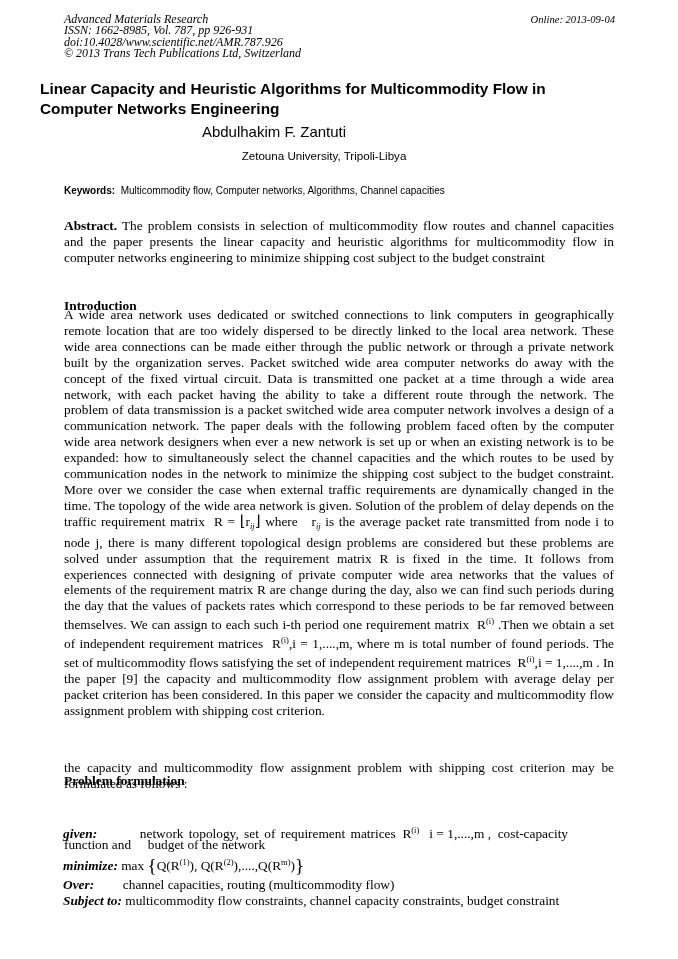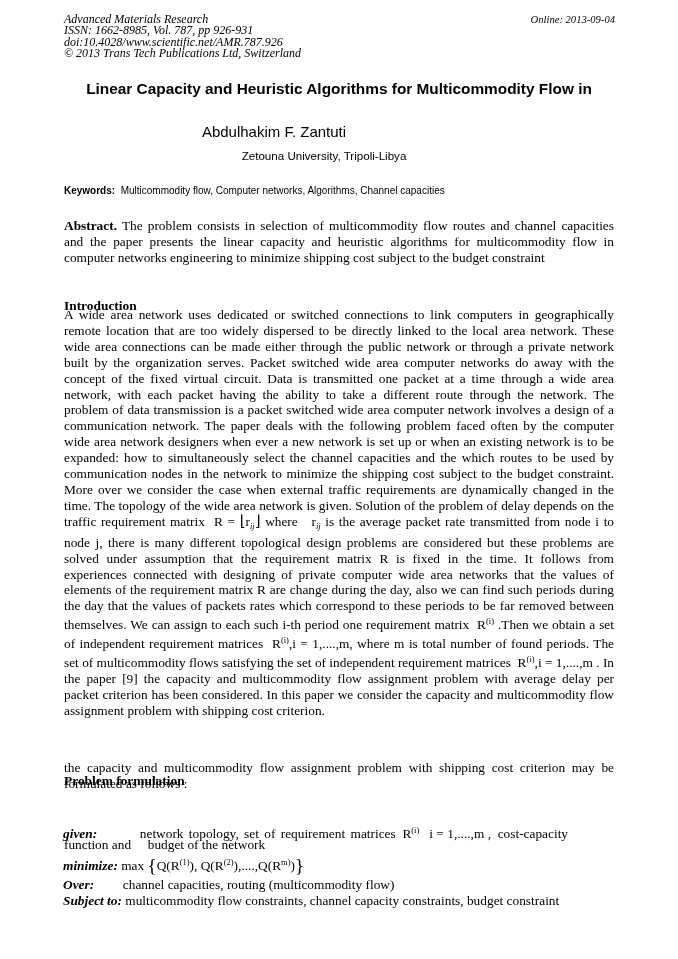--- a/index.html
+++ b/index.html
@@ -1,19 +1,19 @@
 <!DOCTYPE html>
 <html><head>
 <meta charset="utf-8">
 <style>
   html, body { margin: 0; padding: 0; background: #ffffff; }
   body { width: 678px; height: 959px; position: relative; overflow: hidden; color: #000; }
   .hdr { position: absolute; left: 64px; top: 14px; font-family: "Liberation Serif", serif; font-style: italic; font-size: 12px; line-height: 11.4px; }
   .hdr-right { position: absolute; right: 63px; top: 14px; font-family: "Liberation Serif", serif; font-style: italic; font-size: 10.6px; line-height: 11.4px; }
-  .title { position: absolute; left: 40px; width: 598px; top: 79px; text-align: center; font-family: "Liberation Sans", sans-serif; font-weight: bold; font-size: 15.4px; line-height: 20px; }
+  .title { position: absolute; left: 40px; width: 598px; top: 79px; text-align: left; font-family: "Liberation Sans", sans-serif; font-weight: bold; font-size: 15.4px; line-height: 20px; }
   .author { position: absolute; left: 0; width: 548px; top: 123px; text-align: center; font-family: "Liberation Sans", sans-serif; font-size: 15px; line-height: 18px; }
   .affil { position: absolute; left: 0; width: 648px; top: 149px; text-align: center; font-family: "Liberation Sans", sans-serif; font-size: 11.6px; line-height: 14px; }
   .keywords { position: absolute; left: 64px; top: 183px; font-family: "Liberation Sans", sans-serif; font-size: 10px; line-height: 15px; white-space: nowrap; }
   .keywords .kw-label { font-weight: bold; }
   .serif { font-family: "Liberation Serif", serif; font-size: 13.35px; line-height: 15.9px; text-align: justify; }
   .block { position: absolute; left: 64px; width: 550px; }
   .abstract { top: 218px; }
   .abstract .label { font-weight: bold; }
   .h2 { position: absolute; left: 64px; font-family: "Liberation Serif", serif; font-weight: bold; font-size: 13.4px; line-height: 16px; margin-top: 11px; }
   .intro-h { top: 287px; }
@@ -39,20 +39,21 @@
 <div class="hdr">
   <div>Advanced Materials Research</div>
   <div>ISSN: 1662-8985, Vol. 787, pp 926-931</div>
   <div>doi:10.4028/www.scientific.net/AMR.787.926</div>
   <div>© 2013 Trans Tech Publications Ltd, Switzerland</div>
 </div>
 <div class="hdr-right">Online: 2013-09-04</div>
 
 <div class="title">
   <div>Linear Capacity and Heuristic Algorithms for Multicommodity Flow in</div>
+  <div>Computer Networks Engineering</div>
 </div>
 <div class="author">Abdulhakim F. Zantuti</div>
 <div class="affil">Zetouna University, Tripoli-Libya</div>
 
 <div class="keywords">
   <span class="kw-label">Keywords:</span>&nbsp;
   <span>Multicommodity flow, Computer networks, Algorithms, Channel capacities</span>
 </div>
 
 <div class="block serif abstract">

